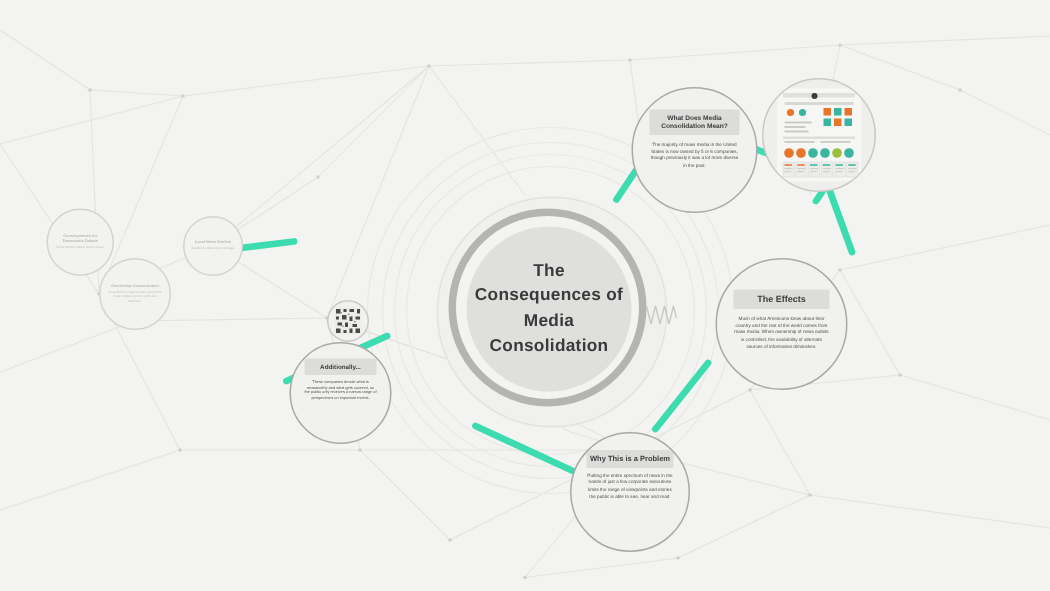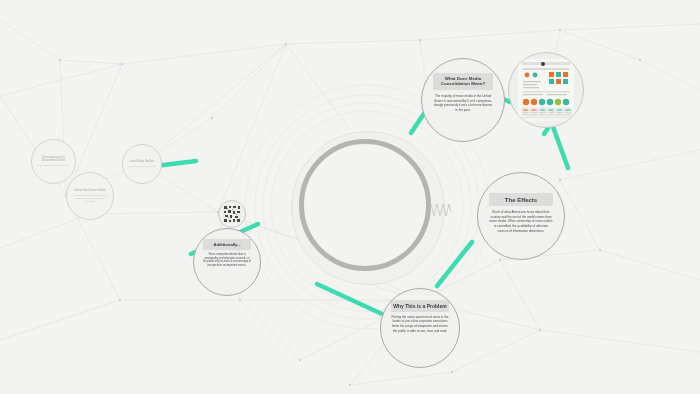--- a/index.html
+++ b/index.html
@@ -251,20 +251,23 @@
       <line x1="437" y1="286" x2="472" y2="242"></line>
       <line x1="317" y1="284" x2="382" y2="314"></line>
       <line x1="191" y1="254" x2="258" y2="224"></line>
       <line x1="131" y1="169" x2="196" y2="161"></line>
       <line x1="544" y1="134" x2="556" y2="116"></line>
     </g>
   </svg>
 
   <div class="center-node center-ring-outer"></div>
   <div class="center-node center-ring-mid"></div>
+  <div class="center-node center-ring-inner">
+    <div class="center-title">The Consequences of Media Consolidation</div>
+  </div>
 
   <svg class="zigzag" viewBox="0 0 22 16" xmlns="http://www.w3.org/2000/svg">
     <polyline points="1,2 4,14 7,2 10,14 13,2 16,14 19,2 21,10" fill="none" stroke="#c6c6c4" stroke-width="0.9"></polyline>
   </svg>
 
   <div class="bubble" id="node-what-does">
     <div class="bubble-title">What Does Media Consolidation Mean?</div>
     <div class="bubble-body" style="margin-top:4px;">The majority of mass media in the United States is now owned by 5 or 6 companies, though previously it was a lot more diverse in the past.</div>
   </div>
 

